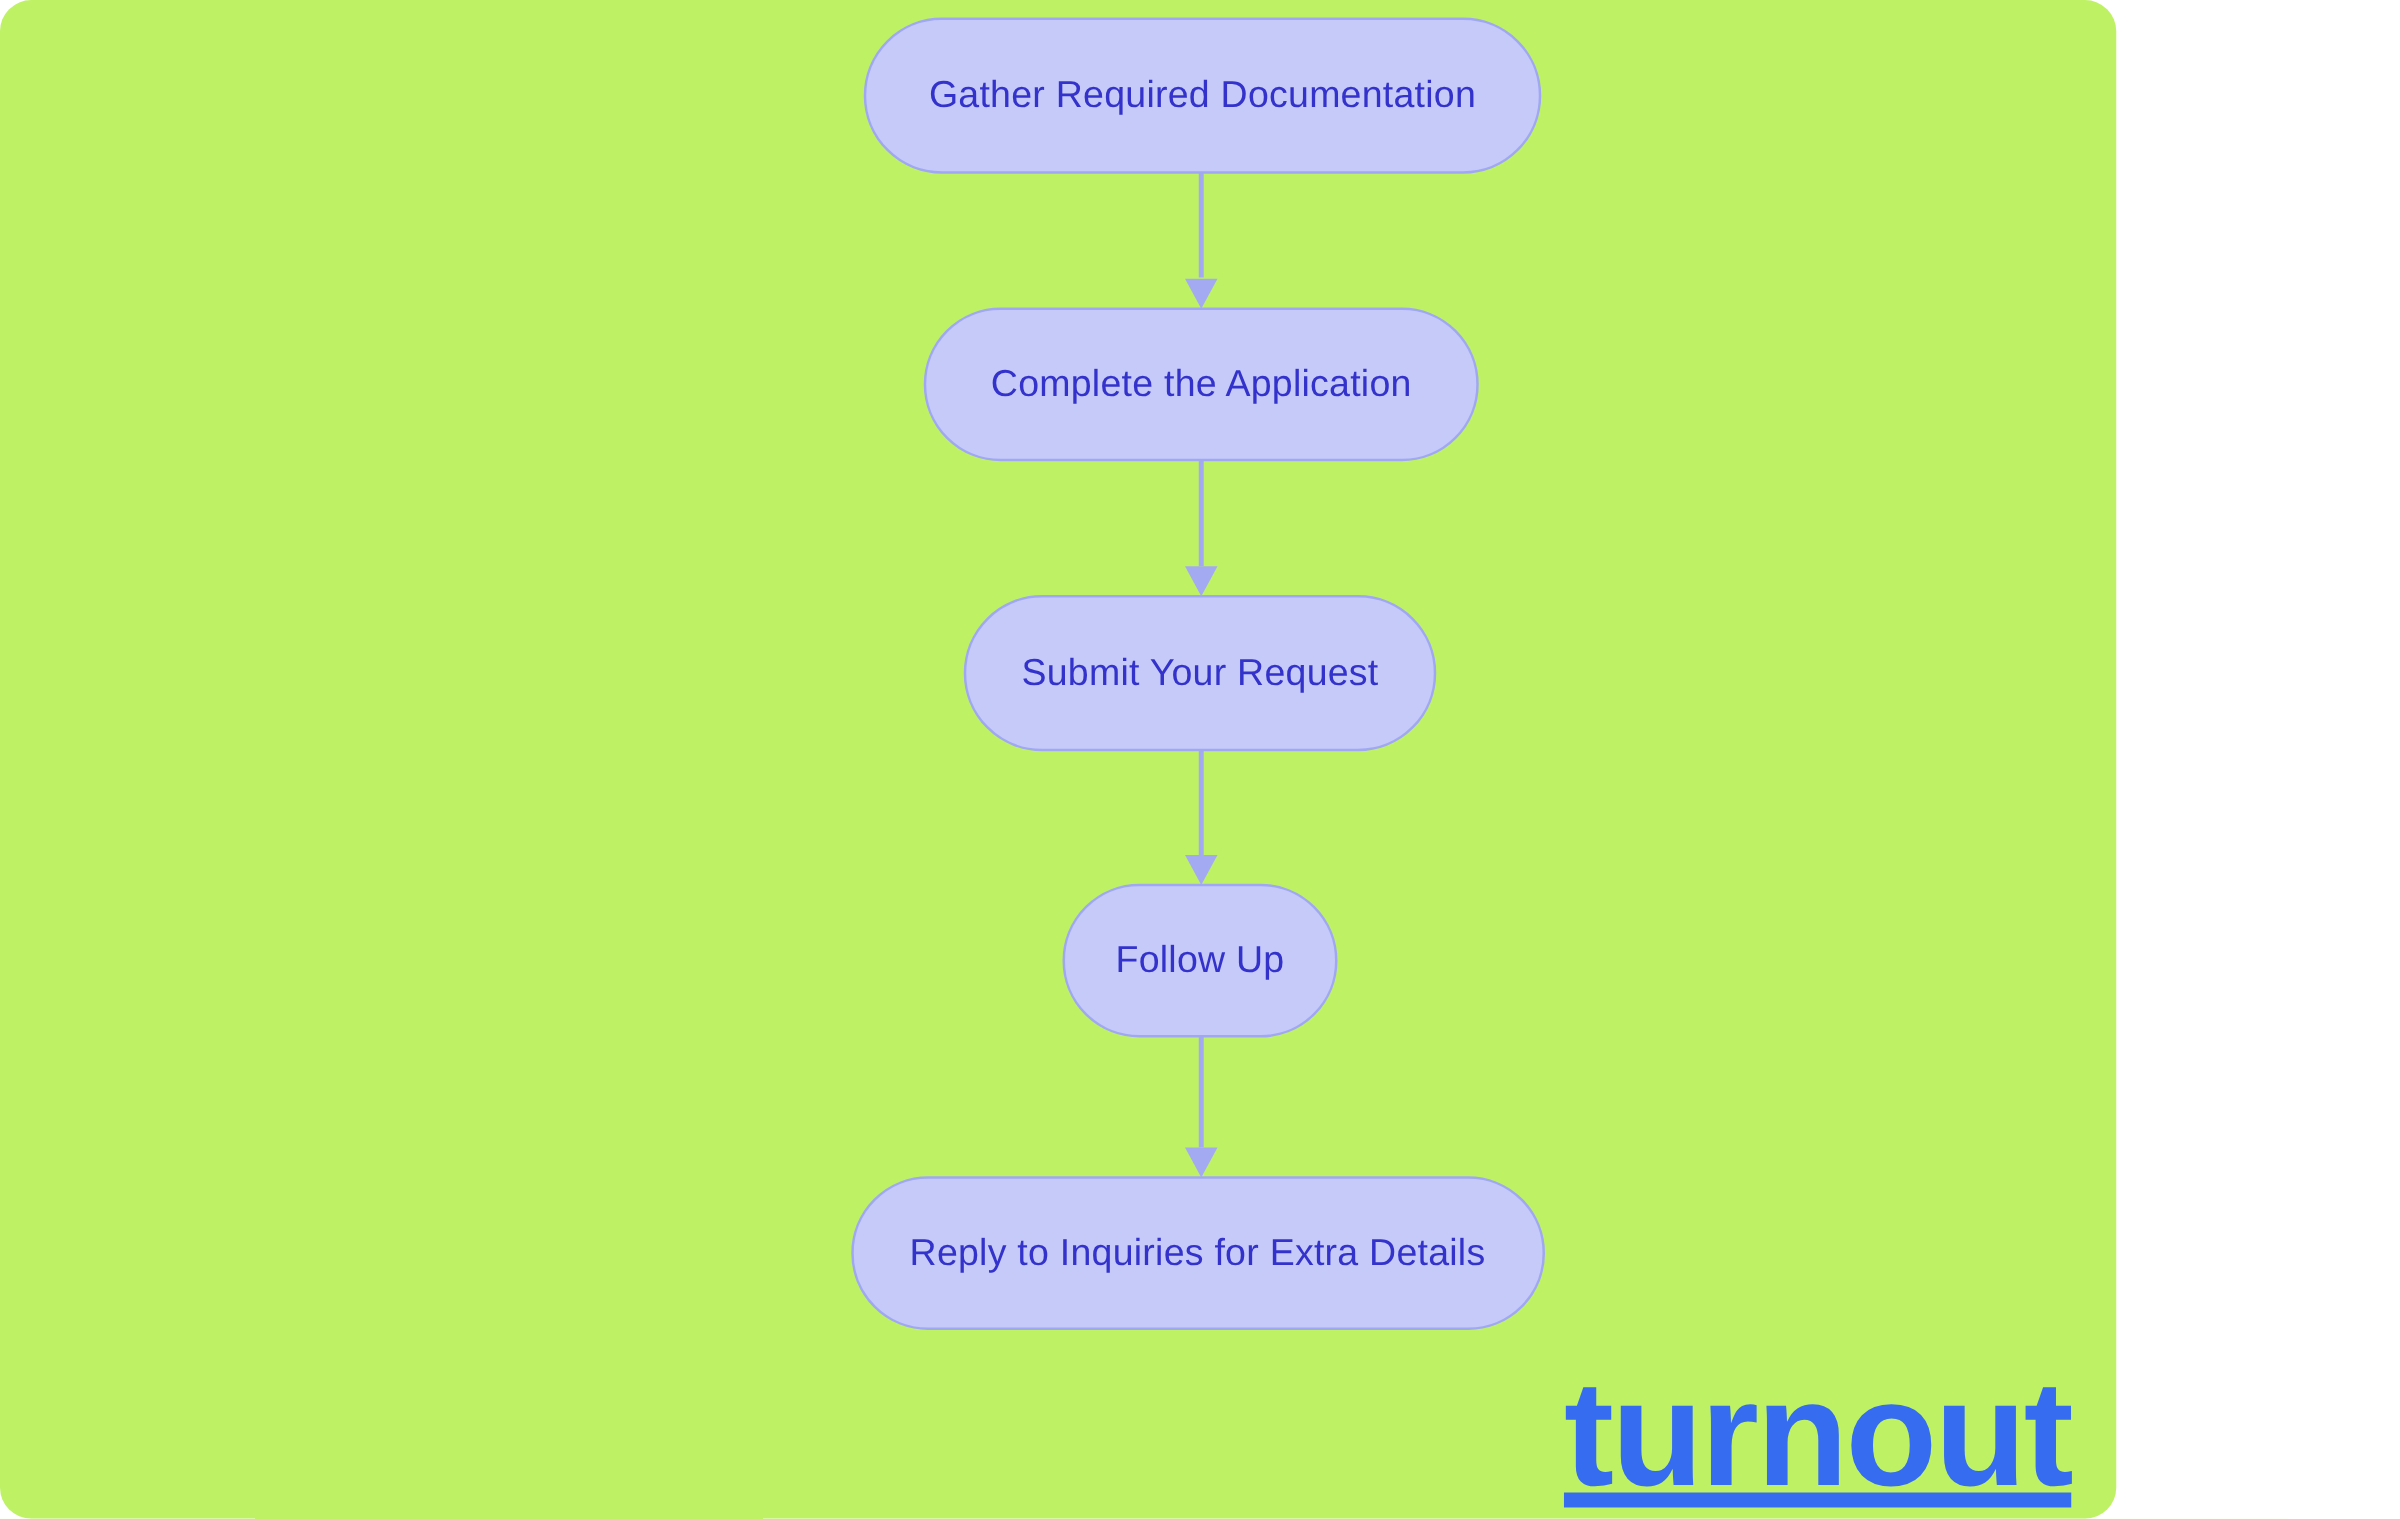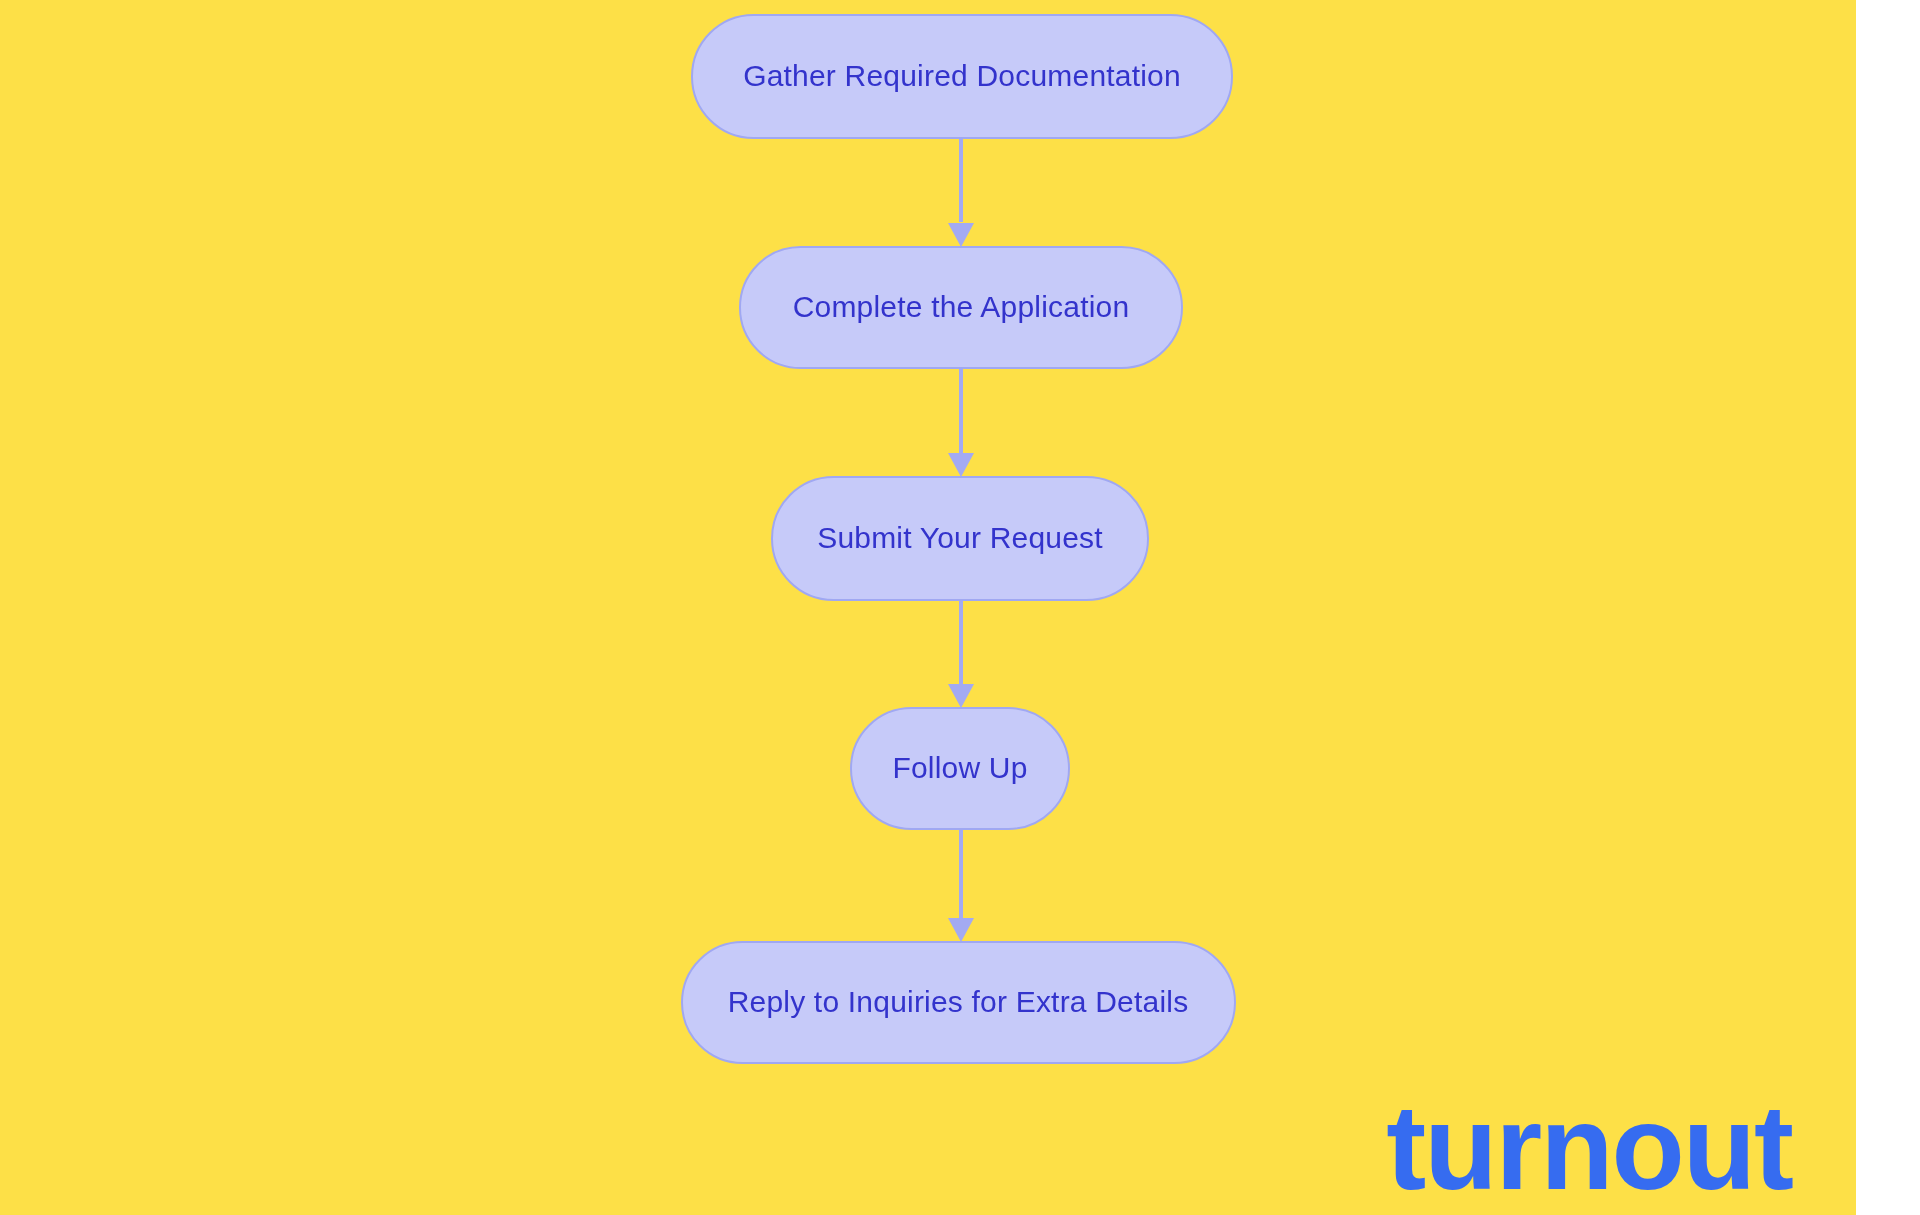--- a/index.html
+++ b/index.html
@@ -7,24 +7,25 @@
     margin: 0;
     padding: 0;
     background: #ffffff;
   }
   body {
     font-family: "Liberation Sans", "DejaVu Sans", sans-serif;
     -webkit-font-smoothing: antialiased;
   }
   #canvas {
     position: relative;
-    width: 1856px;
+    width: 1693px;
     height: 1215px;
-    background: #fde047;
+    background: #bef264;
     overflow: hidden;
+    border-radius: 25px;
   }
   .flow-svg {
     position: absolute;
     left: 0;
     top: 0;
     width: 1920px;
     height: 1215px;
   }
   .node-shape {
     fill: #c6caf9;
@@ -43,29 +44,30 @@
   .edge-line {
     stroke: #a3aaf2;
     stroke-width: 4;
     fill: none;
   }
   .edge-head {
     fill: #a3aaf2;
   }
   .brand-logo {
     position: absolute;
-    right: 64px;
+    right: 36px;
     bottom: 8px;
     color: #366cf0;
     font-family: "Liberation Sans", "DejaVu Sans", sans-serif;
     font-size: 120px;
     font-weight: 700;
     line-height: 1;
     letter-spacing: -2px;
     user-select: none;
+    text-decoration: underline;
   }
 </style>
 </head>
 <body>
 
 <div id="canvas">
 
   <svg class="flow-svg" viewBox="0 0 1920 1215" xmlns="http://www.w3.org/2000/svg">
 
     <g>

